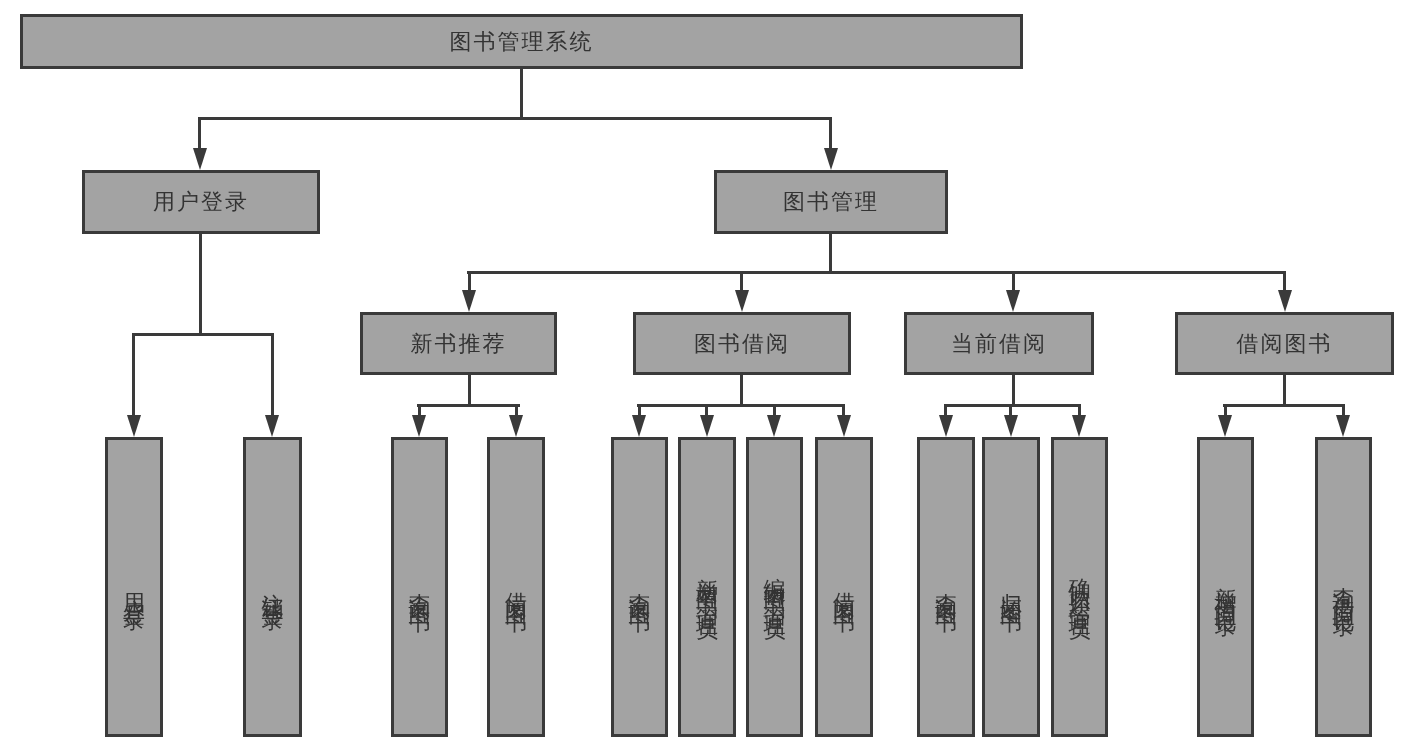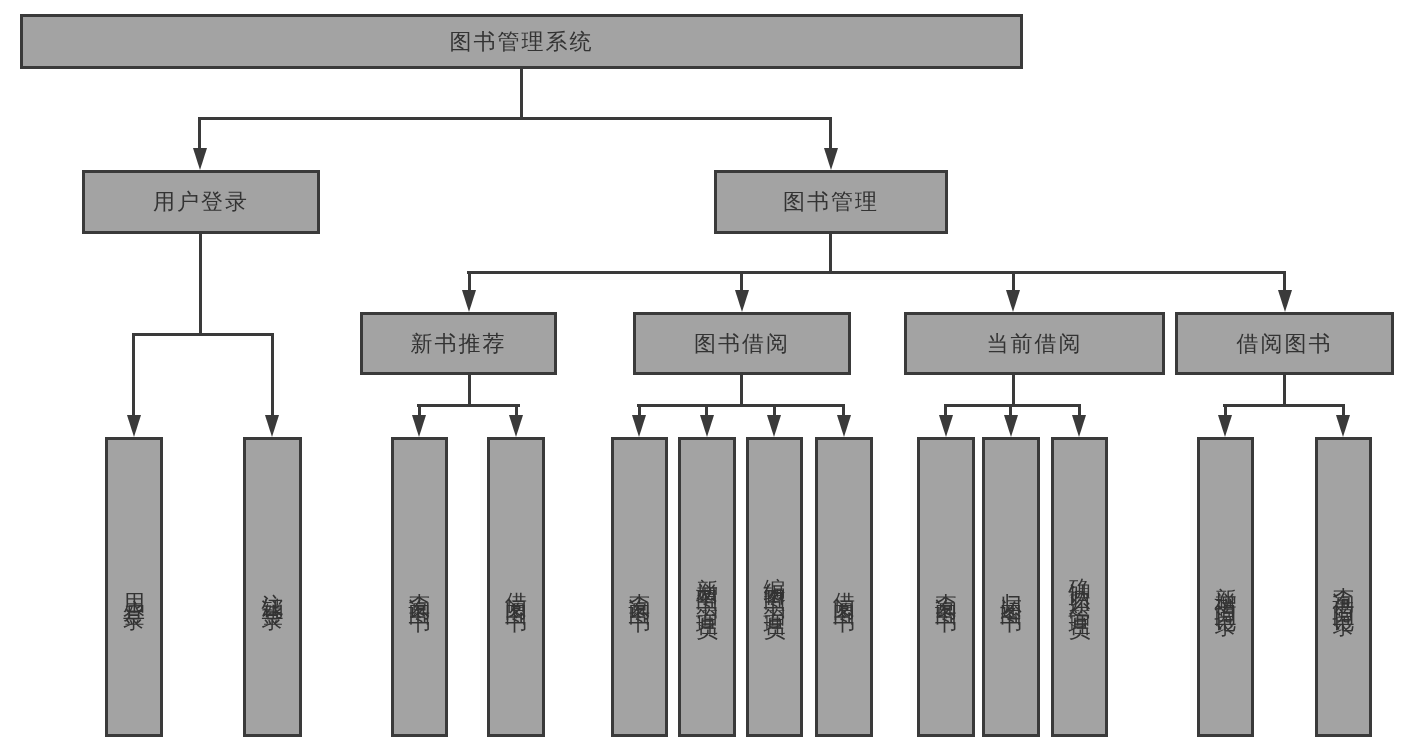--- a/index.html
+++ b/index.html
@@ -60,21 +60,21 @@
   <div class="node" style="left:20px;top:14px;width:1003px;height:55px;">图书管理系统</div>
 
   <div class="node" style="left:82px;top:170px;width:238px;height:64px;">用户登录</div>
 
   <div class="node" style="left:714px;top:170px;width:234px;height:64px;">图书管理</div>
 
   <div class="node" style="left:360px;top:312px;width:197px;height:63px;">新书推荐</div>
 
   <div class="node" style="left:633px;top:312px;width:218px;height:63px;">图书借阅</div>
 
-  <div class="node" style="left:904px;top:312px;width:261px;height:63px;">当前借阅</div>
+  <div class="node" style="left:904px;top:312px;width:190px;height:63px;">当前借阅</div>
 
   <div class="node" style="left:1175px;top:312px;width:219px;height:63px;">借阅图书</div>
 
   <div class="node leaf" style="left:105px;top:437px;width:58px;height:300px;">用户登录</div>
 
   <div class="node leaf" style="left:243px;top:437px;width:59px;height:300px;">注销登录</div>
 
   <div class="node leaf" style="left:391px;top:437px;width:57px;height:300px;">查询图书</div>
 
   <div class="node leaf" style="left:487px;top:437px;width:58px;height:300px;">借阅图书</div>

